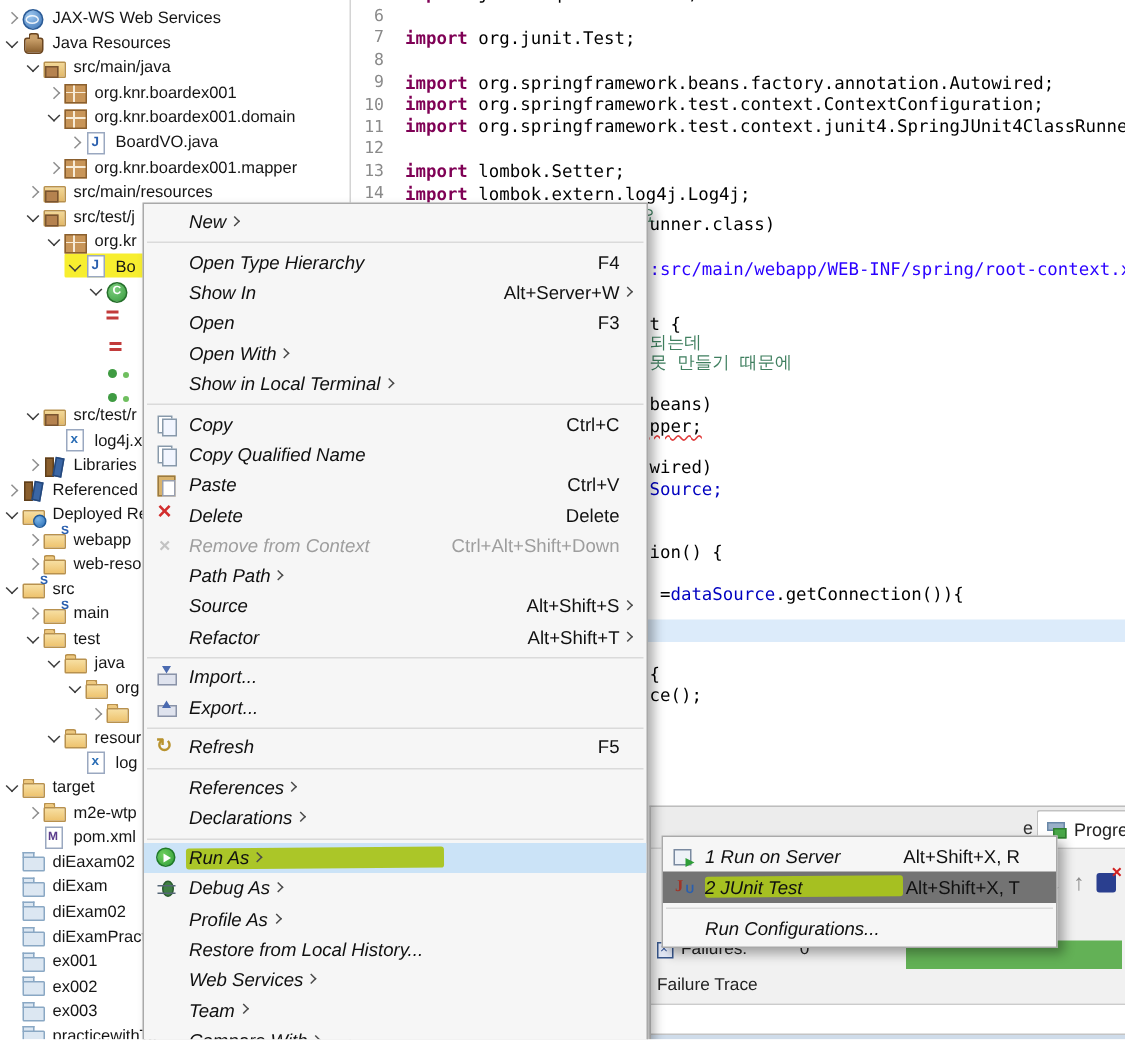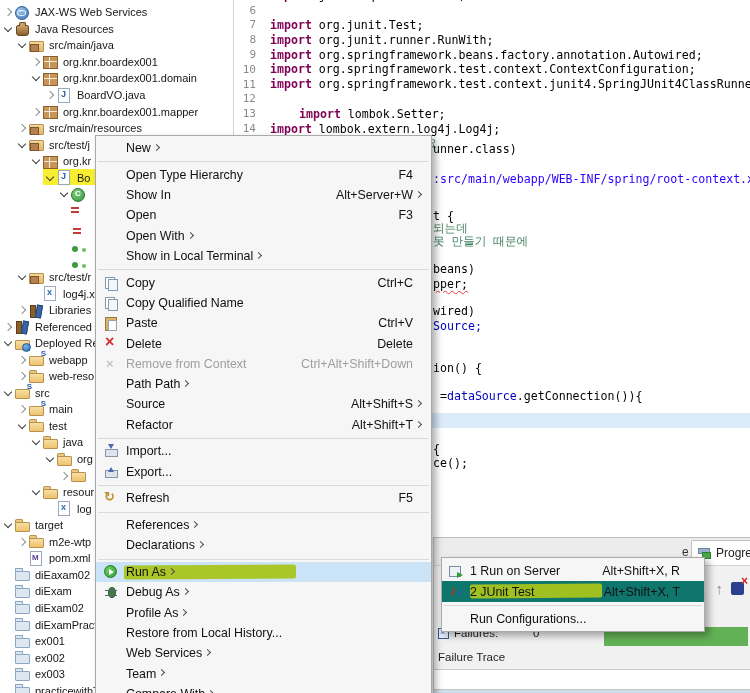--- a/index.html
+++ b/index.html
@@ -122,21 +122,21 @@
   
   .menu{position:absolute;left:95px;top:135px;width:337px;height:559px;background:#f6f6f6;
     border:1px solid #a9a9a9;box-shadow:4px 4px 7px rgba(0,0,0,.32);
     padding-top:2px;box-sizing:border-box;z-index:10;overflow:hidden;}
   .m-item{height:20.3px;display:flex;align-items:center;position:relative;padding-right:5px;
     font-size:12.4px;color:#101010;}
   .m-item.disabled{color:#9e9e9e;}
   .m-item.disabled .m-short{color:#9e9e9e;}
   .m-ic{width:30px;flex:none;display:flex;justify-content:center;align-items:center;height:100%;
     position:relative;z-index:1;}
-  .m-label{position:relative;z-index:1;white-space:nowrap;}
+  .m-label{position:relative;z-index:1;white-space:nowrap;font-style:italic;}
   .m-short{margin-left:auto;padding-left:20px;color:#111;white-space:nowrap;position:relative;z-index:1;}
   .m-arrowbox{width:13px;height:100%;flex:none;position:relative;z-index:1;}
   .m-arrowbox.has::before{content:"";position:absolute;left:3px;top:7px;width:4px;height:4px;
     border-right:1.3px solid #4a4a4a;border-bottom:1.3px solid #4a4a4a;transform:rotate(-45deg);}
   .m-sep{height:6.4px;position:relative;}
   .m-sep::after{content:"";position:absolute;left:2px;right:2px;top:50%;height:1px;background:#dadada;}
   .m-marker{position:absolute;left:28px;top:3px;height:14px;z-index:0;border-radius:2px;
     transform:rotate(-.4deg);opacity:.95;}
   .submenu{position:absolute;left:425px;top:557px;width:264px;background:#f6f6f6;
     border:1px solid #a9a9a9;box-shadow:4px 4px 7px rgba(0,0,0,.32);padding:2px 0;
@@ -402,39 +402,38 @@
         <div class="code-line" style="top: 2.8px;">
           <div class="ln">6</div>
           <div class="ct"></div>
         </div>
         <div class="code-line" style="top: 17.6px;">
           <div class="ln">7</div>
           <div class="ct"><span class="k">import</span><span class="t"> org.junit.Test;</span></div>
         </div>
         <div class="code-line" style="top: 32.4px;">
           <div class="ln">8</div>
-          <div class="ct"><span class="k">import</span><span class="t"> org.junit.runner.RunWith;</span></div>
         </div>
         <div class="code-line" style="top: 47.2px;">
           <div class="ln">9</div>
           <div class="ct"><span class="k">import</span><span class="t"> org.springframework.beans.factory.annotation.Autowired;</span></div>
         </div>
         <div class="code-line" style="top: 62px;">
           <div class="ln">10</div>
           <div class="ct"><span class="k">import</span><span class="t"> org.springframework.test.context.ContextConfiguration;</span></div>
         </div>
         <div class="code-line" style="top: 76.8px;">
           <div class="ln">11</div>
           <div class="ct"><span class="k">import</span><span class="t"> org.springframework.test.context.junit4.SpringJUnit4ClassRunner;</span></div>
         </div>
         <div class="code-line" style="top: 91.6px;">
           <div class="ln">12</div>
           <div class="ct"></div>
         </div>
-        <div class="code-line" style="top: 106.4px; gap: 29px;">
+        <div class="code-line" style="top: 106.4px;">
           <div class="ln">13</div>
           <div class="ct"><span class="k">import</span><span class="t"> lombok.Setter;</span></div>
         </div>
         <div class="code-line" style="top: 121.2px;">
           <div class="ln">14</div>
           <div class="ct"><span class="k">import</span><span class="t"> lombok.extern.log4j.Log4j;</span></div>
         </div>
         <div class="code-line" style="top: 136px;">
           <div class="ln">15</div>
           <div class="ct"><span class="c">//junit가지고 테스트 할게요</span></div>
@@ -652,21 +651,21 @@
     </div>
   <div class="submenu">
       <div class="m-item">
         <div class="m-ic">
           <div class="mi mi-run-server"></div>
         </div>
         <div class="m-label">1 Run on Server</div>
         <div class="m-short">Alt+Shift+X, R</div>
         <div class="m-arrowbox"></div>
       </div>
-      <div class="m-item selected" style="background: #0f766e;">
+      <div class="m-item selected" style="background: #737373;">
         <div class="m-marker" style="width: 132px; background: rgb(169, 196, 28);"></div>
         <div class="m-ic">
           <div class="mi mi-junit"></div>
         </div>
         <div class="m-label">2 JUnit Test</div>
         <div class="m-short">Alt+Shift+X, T</div>
         <div class="m-arrowbox"></div>
       </div>
       <div class="m-sep"></div>
       <div class="m-item">

